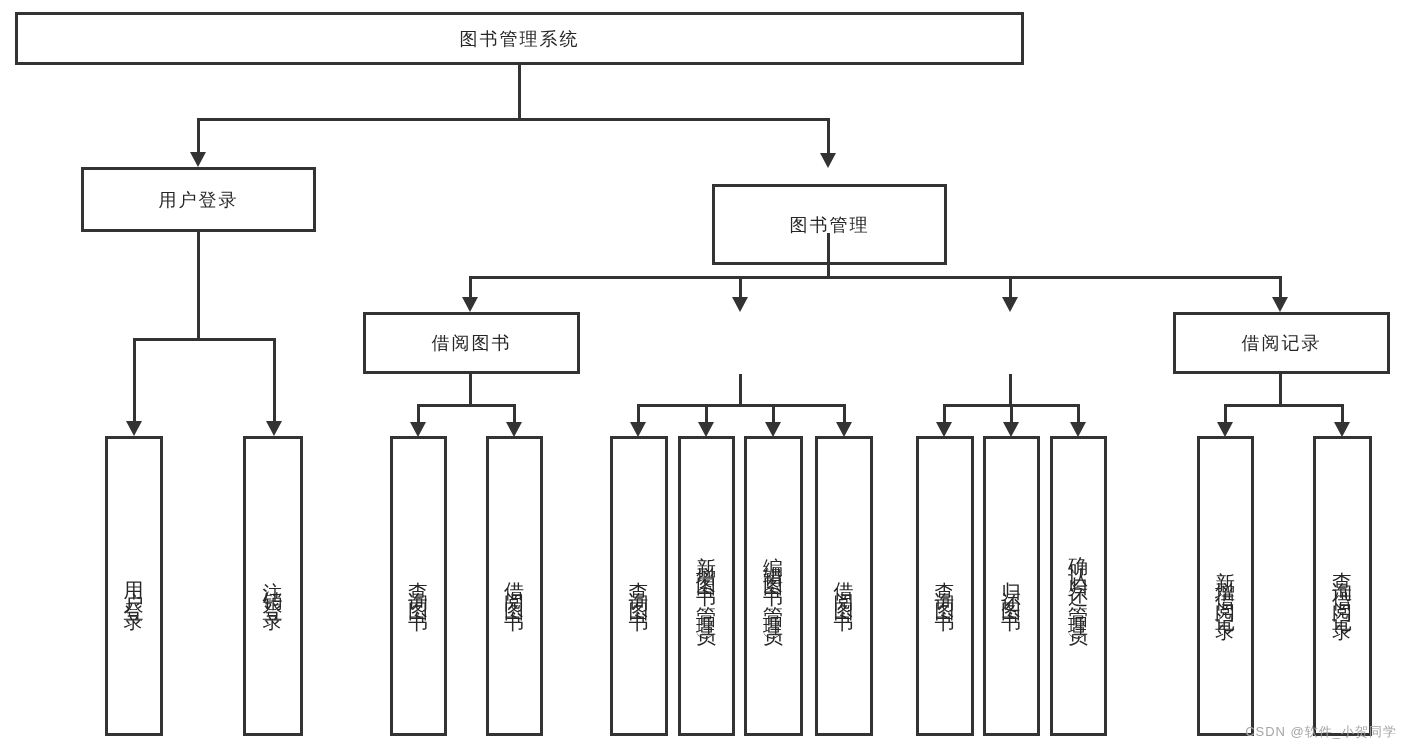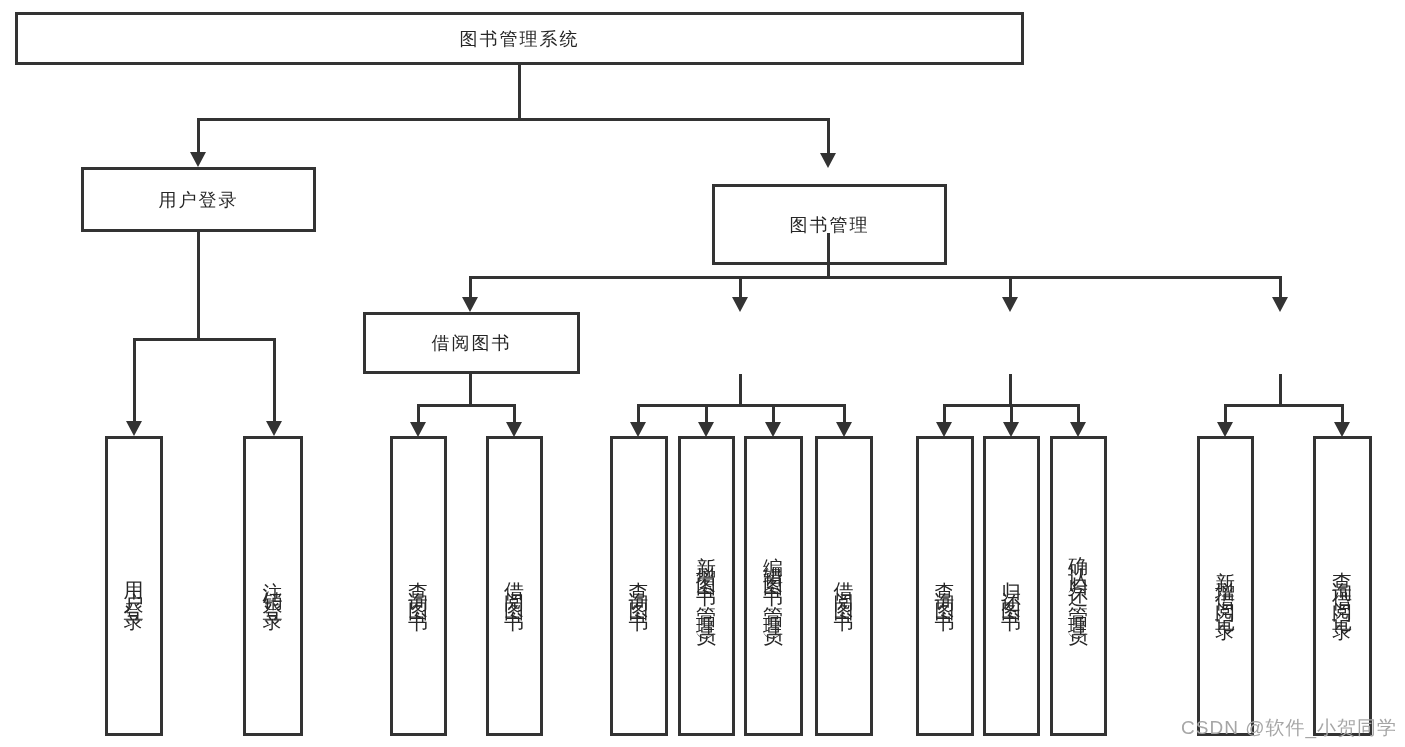--- a/index.html
+++ b/index.html
@@ -51,21 +51,21 @@
   .hl{position:absolute;height:3px;background:var(--line);}
   .ah{position:absolute;width:0;height:0;
       border-left:8px solid transparent;
       border-right:8px solid transparent;
       border-top:15px solid var(--line);}
 
   .watermark{
     position:absolute;
     right:8px;
     bottom:6px;
-    font-size:19px;
+    font-size:13px;
     color:var(--wm);
     letter-spacing:1px;
     margin-top:24px;
   }
 </style>
 </head>
 <body>
 
 <div class="canvas">
 
@@ -100,20 +100,23 @@
   <div class="ah" style="left:462px;top:297px;"></div>
   <div class="vl" style="left:739px;top:276px;height:23px;"></div>
   <div class="ah" style="left:732px;top:297px;"></div>
   <div class="vl" style="left:1009px;top:276px;height:23px;"></div>
   <div class="ah" style="left:1002px;top:297px;"></div>
   <div class="vl" style="left:1279px;top:276px;height:23px;"></div>
   <div class="ah" style="left:1272px;top:297px;"></div>
 
   <div class="node" style="left:363px;top:312px;width:217px;height:62px;">
     <span>借阅图书</span>
+  </div>
+  <div class="node" style="left:1173px;top:312px;width:217px;height:62px;">
+    <span>借阅记录</span>
   </div>
 
   <div class="vl" style="left:469px;top:374px;height:30px;"></div>
   <div class="hl" style="left:417px;top:404px;width:99px;"></div>
   <div class="vl" style="left:417px;top:404px;height:19px;"></div>
   <div class="ah" style="left:410px;top:422px;"></div>
   <div class="vl" style="left:513px;top:404px;height:19px;"></div>
   <div class="ah" style="left:506px;top:422px;"></div>
 
   <div class="vl" style="left:739px;top:374px;height:30px;"></div>

